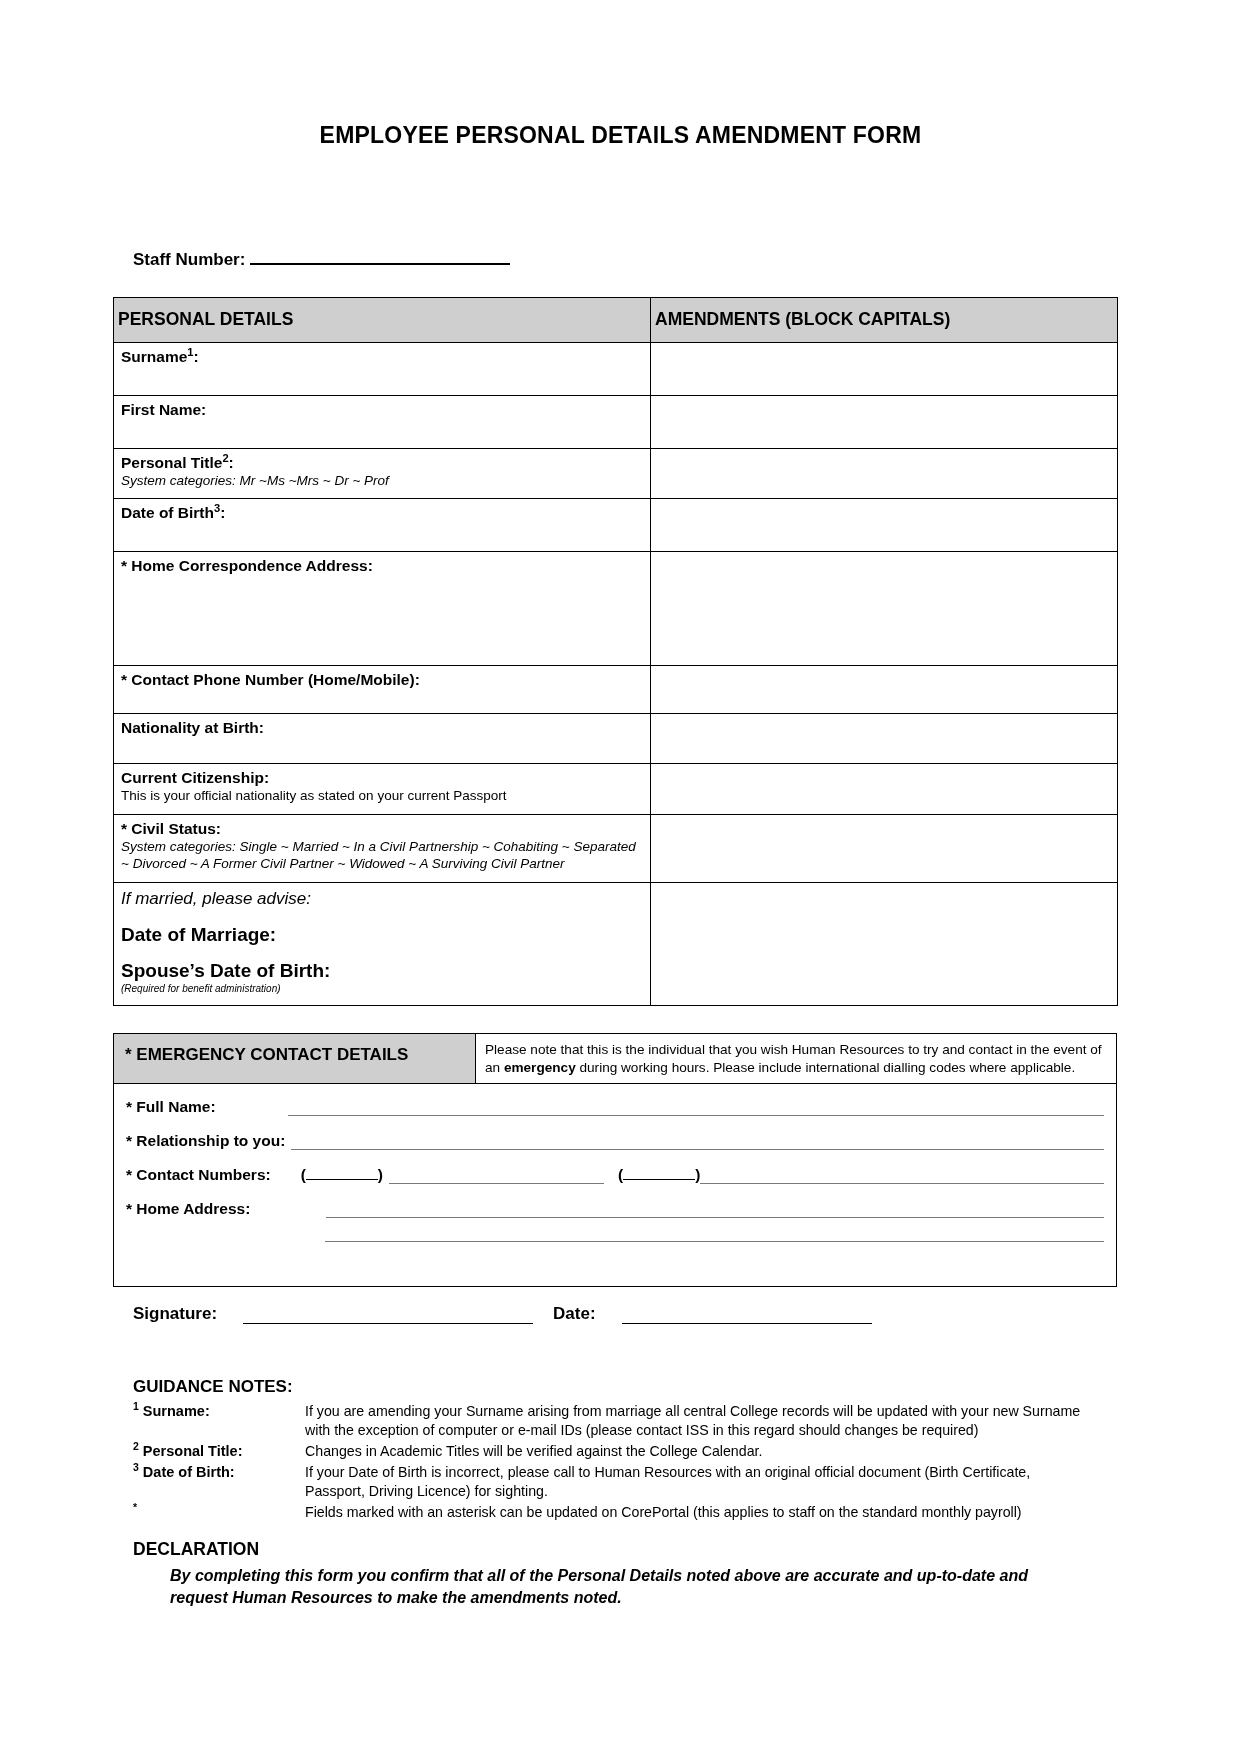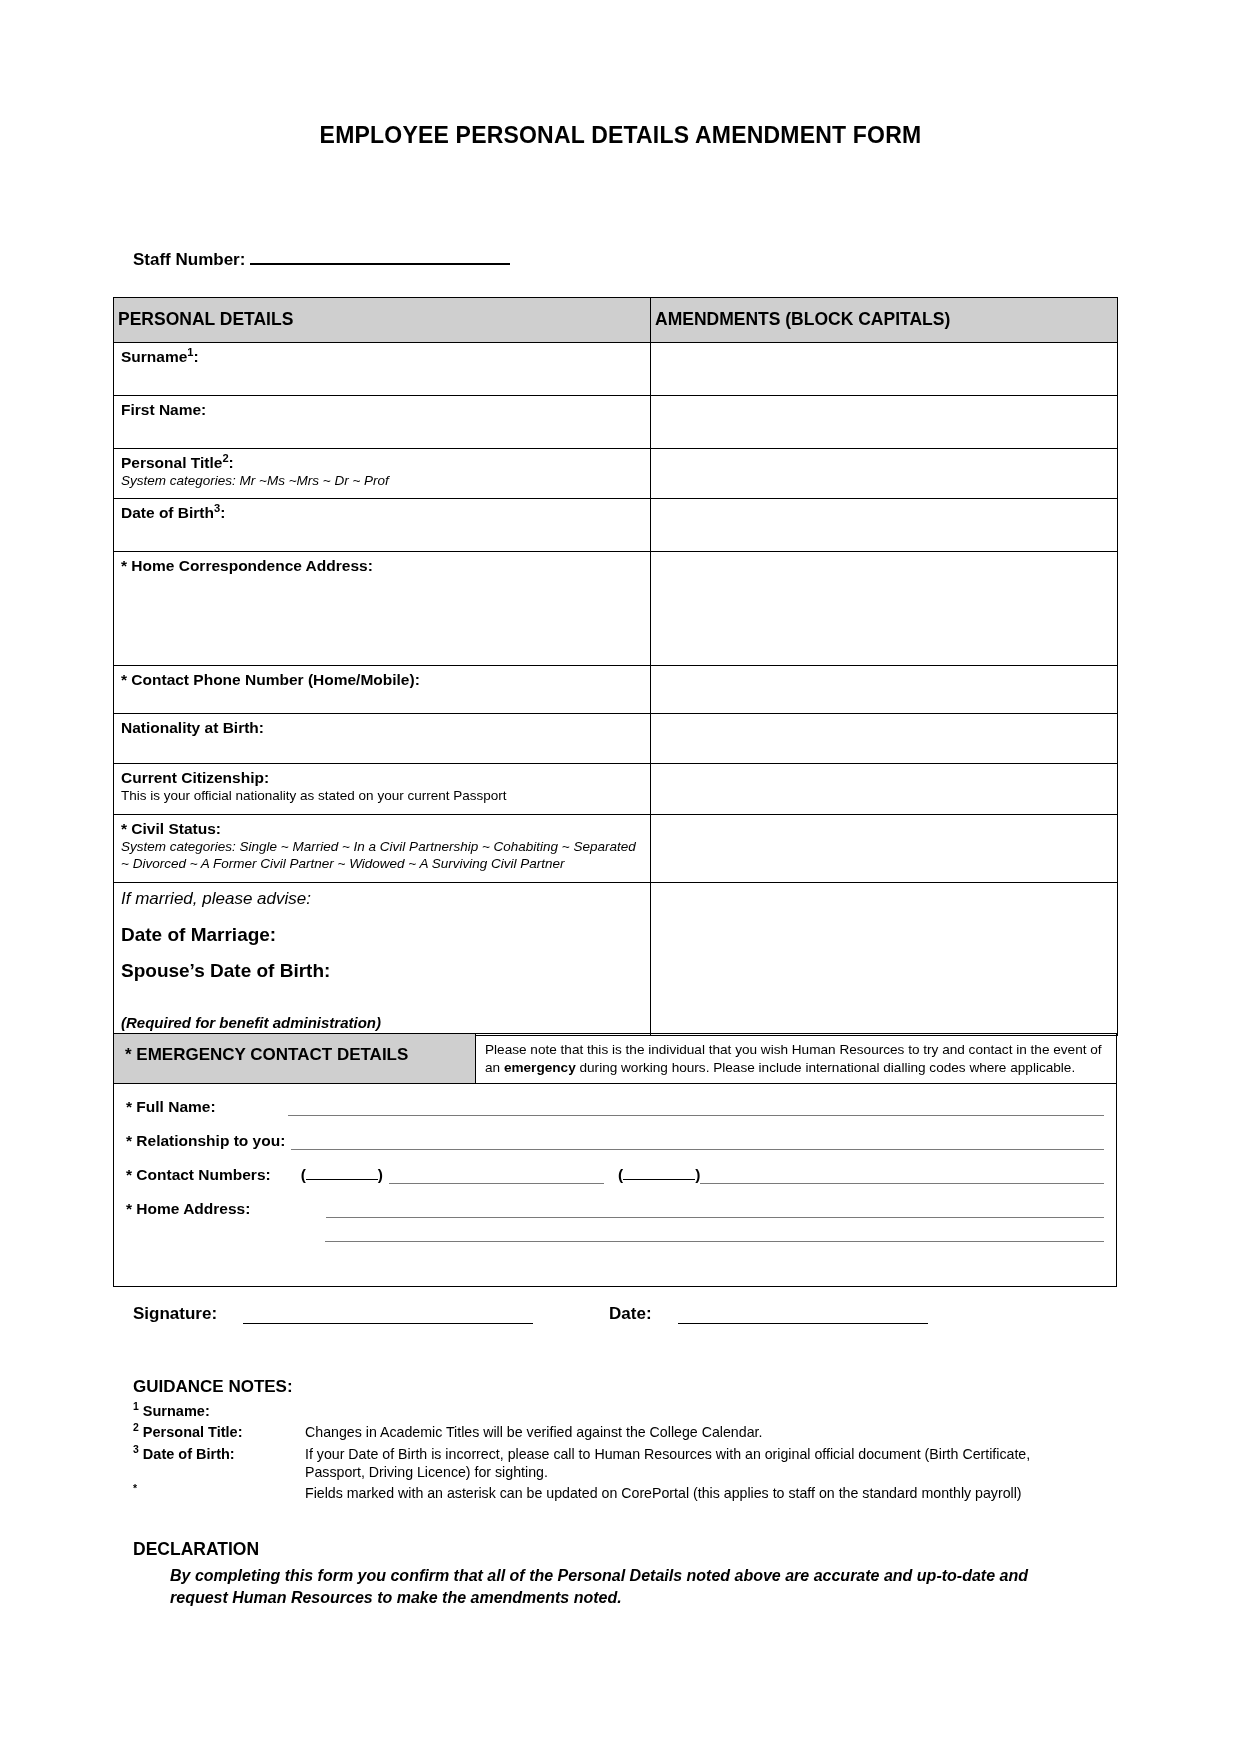--- a/index.html
+++ b/index.html
@@ -117,23 +117,23 @@
     font-size: 17px;
     line-height: 1.3;
   }
   .married-row {
     font-weight: bold;
     font-size: 19px;
     margin-top: 14px;
   }
   .married-note {
     font-style: italic;
-    font-size: 15px;
-    font-weight: bold;
-    margin-top: 32px;
+    font-size: 10px;
+    font-weight: normal;
+    margin-top: 1px;
   }
 
   
   .emg-table {
     position: absolute;
     left: 113px;
     top: 1033px;
     width: 1004px;
     border-collapse: collapse;
     table-layout: fixed;
@@ -207,21 +207,21 @@
     align-items: flex-end;
     font-size: 17px;
     font-weight: bold;
   }
   .sig-line {
     width: 290px;
     border-bottom: 1.8px solid #000;
     height: 14px;
     margin-left: 26px;
   }
-  .date-lbl { margin-left: 76px; }
+  .date-lbl { margin-left: 20px; }
   .date-line {
     width: 250px;
     border-bottom: 1.8px solid #000;
     height: 14px;
     margin-left: 26px;
   }
 
   
   .gn-title {
     position: absolute;
@@ -420,20 +420,21 @@
     <span>Signature:</span>
     <span class="sig-line"></span>
     <span class="date-lbl">Date:</span>
     <span class="date-line"></span>
   </div>
 
   <div class="gn-title">GUIDANCE NOTES:</div>
   <div class="gn-list">
     <div class="gn-item">
       <div class="gn-term"><sup>1</sup> <span>Surname:</span></div>
+      <div class="gn-desc">If you are amending your Surname arising from marriage all central College records will be updated with your new Surname with the exception of computer or e-mail IDs (please contact ISS in this regard should changes be required)</div>
     </div>
     <div class="gn-item">
       <div class="gn-term"><sup>2</sup> <span>Personal Title:</span></div>
       <div class="gn-desc">Changes in Academic Titles will be verified against the College Calendar.</div>
     </div>
     <div class="gn-item">
       <div class="gn-term"><sup>3</sup> <span>Date of Birth:</span></div>
       <div class="gn-desc">If your Date of Birth is incorrect, please call to Human Resources with an original official document (Birth Certificate, Passport, Driving Licence) for sighting.</div>
     </div>
     <div class="gn-item">

